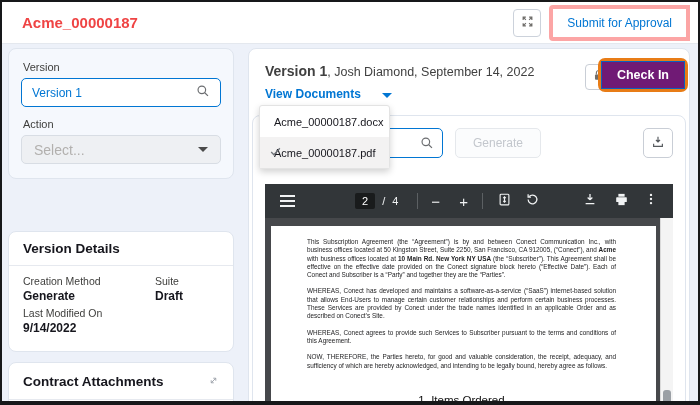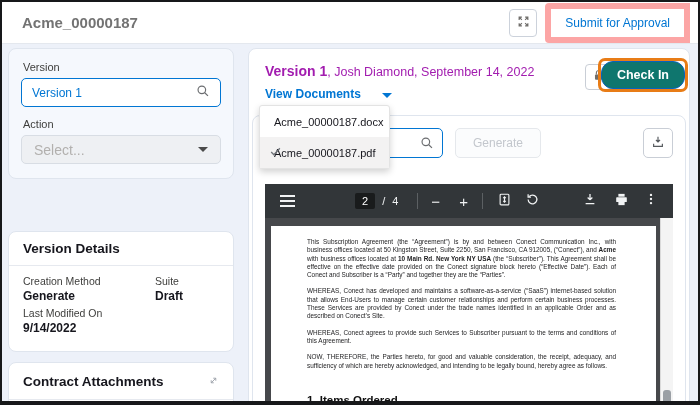--- a/index.html
+++ b/index.html
@@ -5,26 +5,26 @@
   * { box-sizing: border-box; margin: 0; padding: 0; }
   body { font-family: "Liberation Sans", sans-serif; background:#fff; }
 
   .frame { position:relative; width:700px; height:405px; background:#edf1f9;
            border:2px solid #17181a; border-bottom-width:4px; overflow:hidden; }
 
   
   .hdr { position:absolute; top:0; left:0; right:0; height:42px; background:#fff;
          border-bottom:1px solid #e4e8ee; display:flex; align-items:center;
          padding:0 8px 0 20px; z-index:3; }
-  .hdr-title { font-size:15px; font-weight:bold; color:#737373; }
+  .hdr-title { font-size:15px; font-weight:bold; color:#ef4444; }
   .hdr-right { margin-left:auto; display:flex; align-items:center; gap:8px; }
   .icon-btn { width:28px; height:28px; border:1px solid #ccd2db; border-radius:4px;
               background:#fff; display:flex; align-items:center; justify-content:center; }
   .btn-group { display:flex; }
-  .grp-btn { border:6px solid #fca5a5; background:#fff; color:#0176d3; font-size:12px;
+  .grp-btn { border:4px solid #fca5a5; background:#fff; color:#0176d3; font-size:12px;
              font-weight:500; padding:7px 14px; font-family:"Liberation Sans",sans-serif; }
   .grp-btn.first { border-radius:4px 0 0 4px; }
   .grp-btn.last  { border-radius:0 4px 4px 0; margin-left:-1px; }
 
   
   .sidebar { position:absolute; left:6px; top:46px; width:226px; bottom:-8px;
              display:flex; flex-direction:column; gap:10px; }
   .card { background:#fff; border:1px solid #dfe5ee; border-radius:8px; }
   .card-filters { background:#f5f8fd; padding:9px 12px 14px; }
   .fld-label { font-size:11px; color:#3e3e3c; margin:3px 0 5px 2px; }
@@ -50,33 +50,33 @@
   .dropzone { margin:20px 12px 0 14px; border:1px dashed #c7ccd4; border-radius:6px;
               padding:7px 8px; display:flex; align-items:center; gap:10px; }
   .upload-btn { background:#fff; border:1px solid #c7ccd4; border-radius:6px;
                 padding:7px 11px; display:flex; align-items:center; gap:7px;
                 color:#0176d3; font-size:12px; font-family:"Liberation Sans",sans-serif; }
   .drop-text { font-size:12.5px; color:#16161d; }
 
   
   .main { position:absolute; left:246px; right:8px; top:46px; bottom:-10px;
           background:#fff; border:1px solid #dfe5ee; border-radius:8px; }
-  .ver-line { position:absolute; top:14px; left:16px; font-size:12.5px; color:#a21caf; }
+  .ver-line { position:absolute; top:14px; left:16px; font-size:12.5px; color:#404040; }
   .ver-line b { font-size:14px; }
   .viewdocs { position:absolute; top:38px; left:16px; display:flex; align-items:center;
               gap:21px; color:#0176d3; font-size:12px; font-weight:600; }
   .caret-blue { width:0; height:0; border-left:5px solid transparent;
                 border-right:5px solid transparent; border-top:5px solid #0176d3; margin-top:2px; }
   .lock-btn { position:absolute; top:15px; right:78px; width:26px; height:26px;
               border:1px solid #c9ced6; border-radius:4px; background:#fff;
               display:flex; align-items:center; justify-content:center; }
   .checkin-ring { position:absolute; top:9px; right:1px; border:3px solid #e87c16;
                   border-radius:7px; }
-  .checkin-btn { display:block; background:#0f766e; color:#fff; font-size:12.5px; font-weight:bold;
-                 border:1px solid #0a62bd; border-radius:12px; padding:6px 15px;
+  .checkin-btn { display:block; background:#701a75; color:#fff; font-size:12.5px; font-weight:bold;
+                 border:1px solid #0a62bd; border-radius:0; padding:6px 15px;
                  font-family:"Liberation Sans",sans-serif; }
 
   .doc-card { position:absolute; left:3px; right:3px; top:66px; bottom:0;
               border:1px solid #dfe5ee; border-radius:8px 8px 0 0; background:#fff; }
   .search-input { position:absolute; left:12px; top:12px; width:178px; height:30px;
                   border:1px solid #0176d3; border-radius:5px; background:#fff; }
   .search-input .mag { position:absolute; right:8px; top:7px; }
   .gen-btn { position:absolute; left:202px; top:12px; height:30px; padding:0 17px;
              background:#fbfcfd; border:1px solid #e5e8ec; border-radius:5px;
              color:#c3c7cd; font-size:12px; line-height:28px;
@@ -106,21 +106,21 @@
   .hamb i { display:block; width:15px; height:2px; background:#f1f3f4; }
   .pdf-body { position:absolute; left:0; right:0; top:34px; bottom:0; }
   .pdf-scroll { position:absolute; right:0; top:0; bottom:0; width:13px; background:#f4f4f4;
                 border-left:1px solid #dadada; }
   .pdf-thumb { position:absolute; left:2px; right:2px; bottom:3px; height:16px;
                background:#9ba0a5; border-radius:3px; }
   .pdf-page { position:absolute; left:6px; right:17px; top:8px; bottom:0; background:#fff;
               padding:12px 40px 0 36px; }
   .pdf-page p { font-size:6.4px; line-height:8.3px; color:#1c1c1e; text-align:justify;
                 margin-bottom:8px; }
-  .pdf-h1 { font-size:11.5px; font-weight:bold; color:#101010; margin-top:24px; }
+  .pdf-h1 { font-size:11.5px; font-weight:normal; color:#101010; margin-top:24px;text-align:center; }
 </style>
 </head>
 <body>
 
 <div class="frame">
 
   <div class="hdr">
     <div class="hdr-title">Acme_00000187</div>
     <div class="hdr-right">
       <button class="icon-btn">

